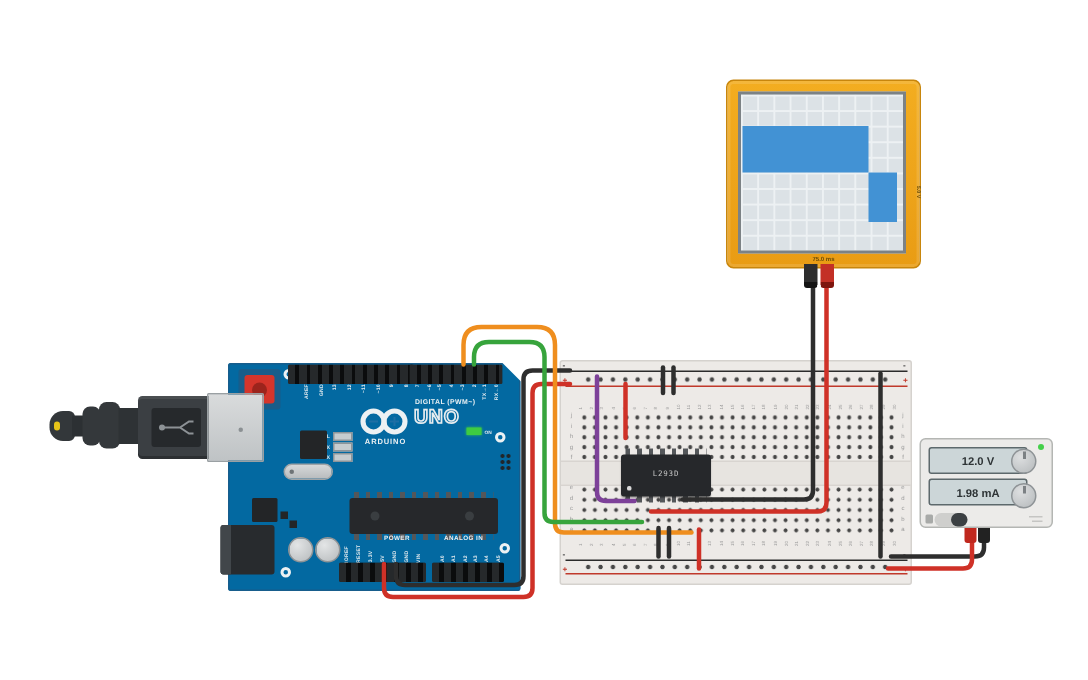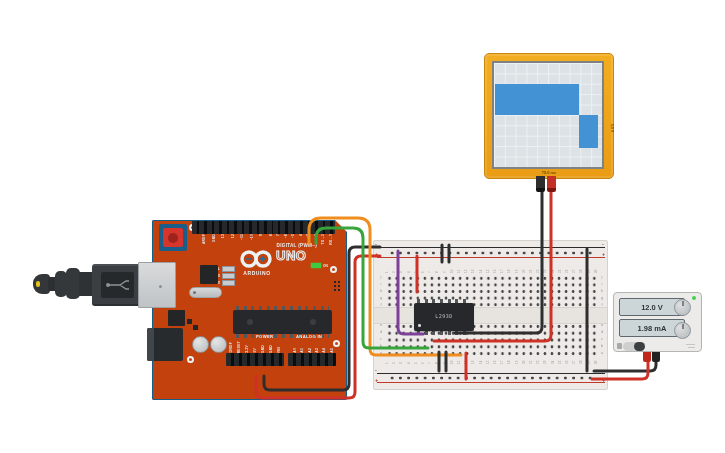--- a/index.html
+++ b/index.html
@@ -1,20 +1,20 @@
 <!DOCTYPE html>
 <html><head>
 <meta charset="utf-8">
 <style>
   html,body{margin:0;padding:0;background:#fff;font-family:"Liberation Sans",sans-serif;}
   #canvas{position:relative;width:725px;height:453px;background:#fff;overflow:hidden;}
   .abs{position:absolute;}
 
   
-  .board{position:absolute;left:152px;top:220px;width:195px;height:180px;background:#c2410c;border-radius:2px;box-shadow:inset 0 0 0 1px #175d8c;}
+  .board{position:absolute;left:152px;top:242px;width:195px;height:152px;background:#0369a1;border-radius:2px;box-shadow:inset 0 0 0 1px #175d8c;}
   .corner-cut{position:absolute;right:-1px;top:-1px;width:0;height:0;border-top:14px solid #fff;border-left:14px solid transparent;}
   .hdr{position:absolute;height:13px;background:#1b1d1f;background-image:repeating-linear-gradient(90deg,#26292b 0 5px,#0b0c0d 5px 7.5px);border-radius:1px;}
   .hdr-b{position:absolute;height:13px;background:#1b1d1f;background-image:repeating-linear-gradient(90deg,#26292b 0 5px,#0b0c0d 5px 8px);border-radius:1px;}
   .pinrow{position:absolute;display:flex;justify-content:space-around;align-items:flex-start;}
   .pinrow.bottom{align-items:flex-end;}
   .pinrow span{writing-mode:vertical-rl;transform:rotate(180deg);font-size:3.4px;line-height:1;color:#e3ebef;font-weight:bold;letter-spacing:0.2px;}
   .banner{position:absolute;color:#eaf1f4;font-weight:bold;font-size:4.6px;letter-spacing:0.3px;}
   .bhole{position:absolute;width:7px;height:7px;border:2px solid #ecf1f3;border-radius:50%;box-sizing:border-box;}
   .ledrow{display:flex;align-items:center;height:7px;}
   .ledrow span{width:11px;text-align:right;font-size:3.5px;color:#e3ebef;font-weight:bold;margin-right:2px;}

